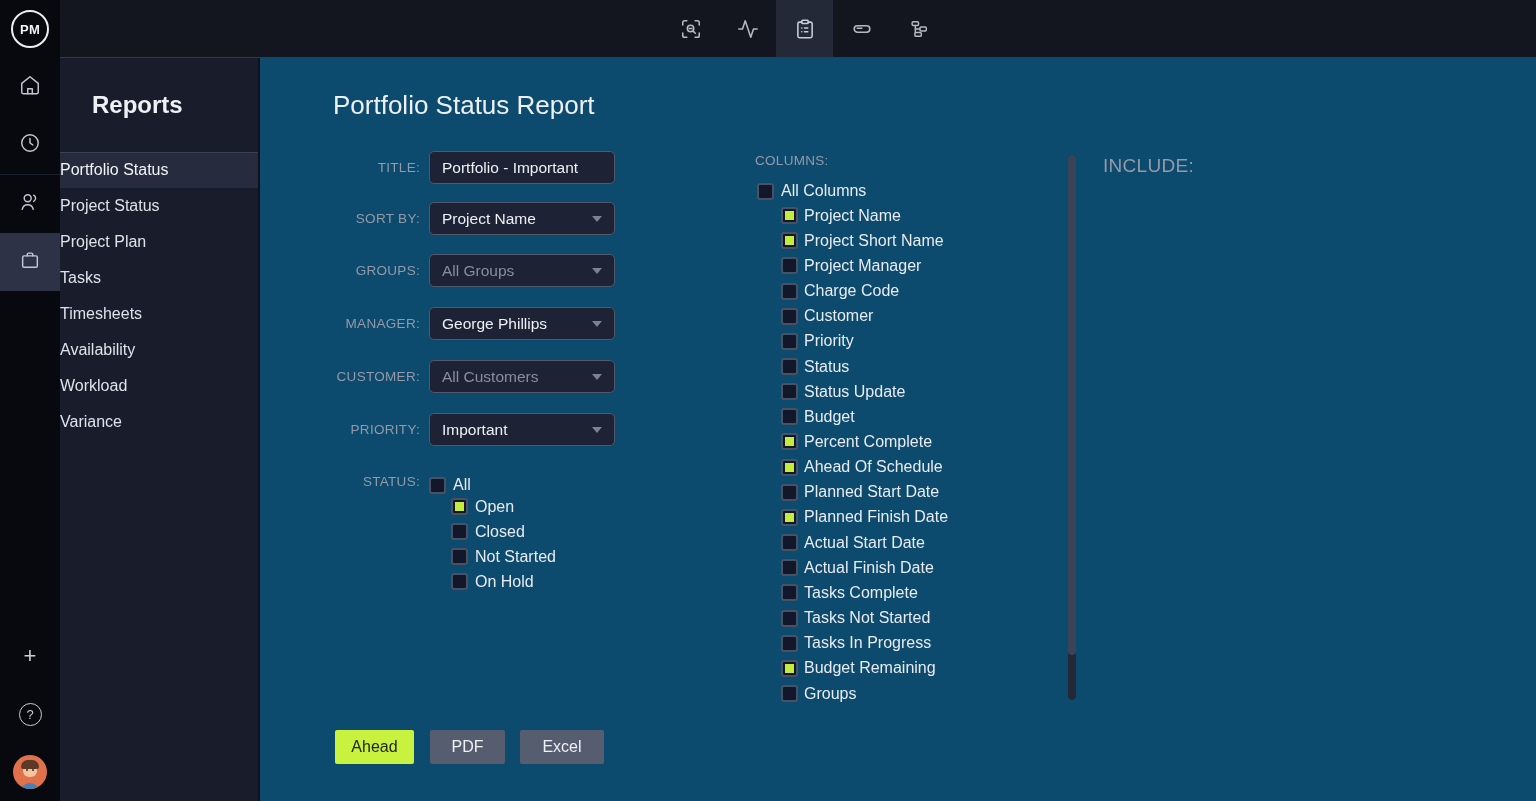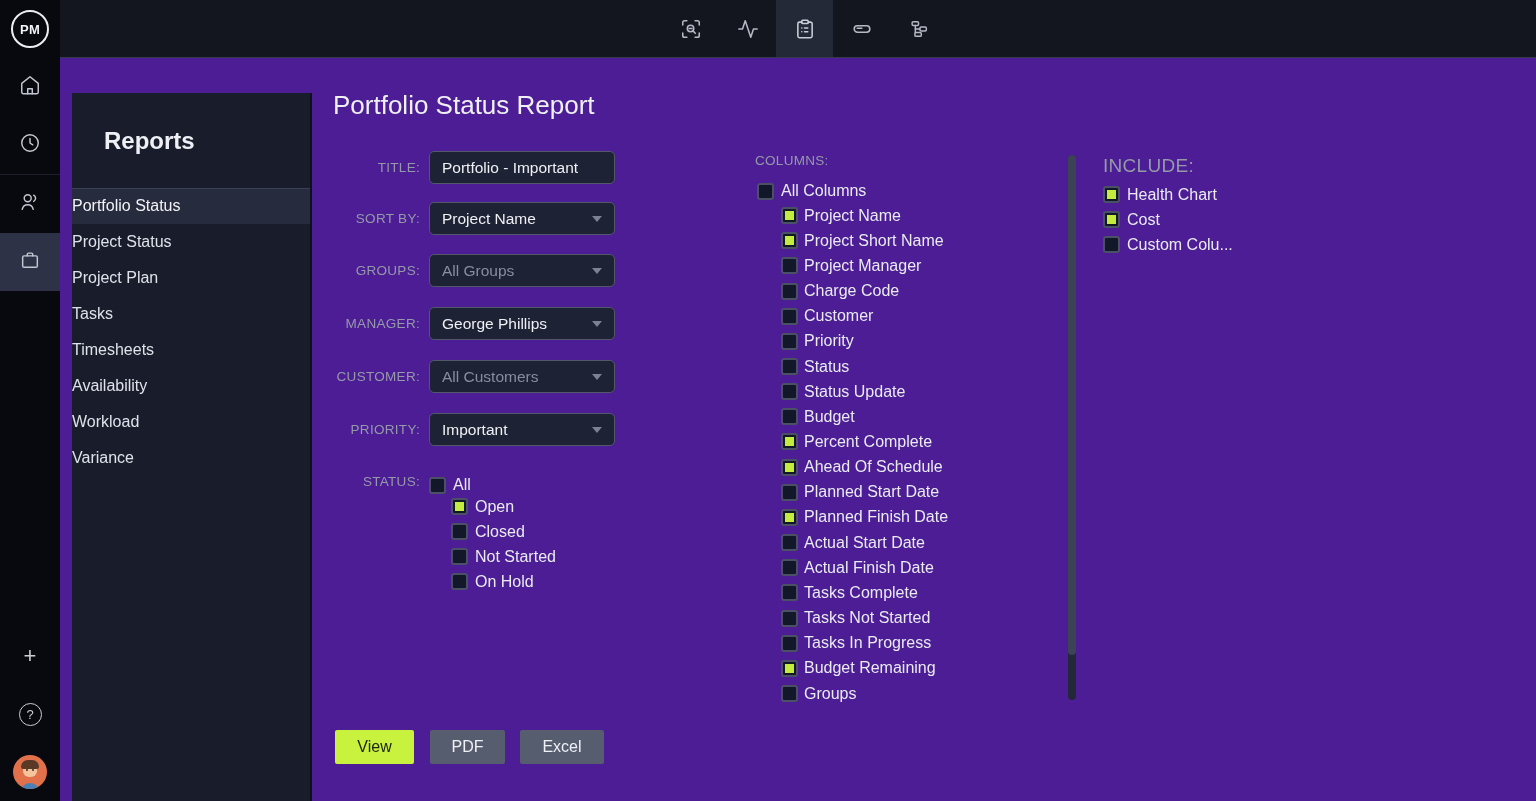--- a/index.html
+++ b/index.html
@@ -1,17 +1,17 @@
 <!DOCTYPE html>
 <html><head>
 <meta charset="utf-8">
 <style>
   html,body{margin:0;padding:0;background:#171b2b;}
   *{box-sizing:border-box;}
-  .app{position:relative;width:1536px;height:801px;background:#4c1d95;overflow:hidden;
+  .app{position:relative;width:1536px;height:801px;background:#0c4a6e;overflow:hidden;
        font-family:"Liberation Sans",sans-serif;color:#e8eaef;}
 
   
   .topbar{position:absolute;left:60px;right:0;top:0;height:57px;background:#13161f;}
   .top-divider{position:absolute;left:0;top:57px;width:100%;height:1px;background:#343a4c;z-index:6;}
   .topbar-icons{position:absolute;left:602px;top:0;height:57px;display:flex;}
   .tab{width:57px;height:57px;display:flex;align-items:center;justify-content:center;color:#b4b9c4;}
   .tab.active{background:#242938;color:#c9cdd6;}
   .tab svg{display:block;}
 
@@ -29,22 +29,22 @@
   .help-circle{width:23px;height:23px;border:1.6px solid #c9cdd6;border-radius:50%;
                display:flex;align-items:center;justify-content:center;font-size:13px;color:#c9cdd6;}
   .avatar{width:34px;height:34px;border-radius:50%;background:#e0714b;position:relative;overflow:hidden;}
   .avatar .hair{position:absolute;left:8px;top:5px;width:18px;height:9px;background:#5a3a27;border-radius:9px 9px 3px 3px;}
   .avatar .face{position:absolute;left:10px;top:9px;width:14px;height:13px;background:#f4c59d;border-radius:45%;}
   .avatar .eye{position:absolute;top:14px;width:2px;height:2px;background:#3a2a20;border-radius:50%;}
   .avatar .eye.l{left:13px}.avatar .eye.r{left:19px}
   .avatar .shirt{position:absolute;left:7px;bottom:-4px;width:20px;height:10px;background:#4b80b4;border-radius:10px 10px 0 0;}
 
   
-  .sidebar{position:absolute;left:72px;top:57px;bottom:0;width:240px;background:#181c2b;
-           border-right:2px solid #0e111d;margin-top:36px;}
+  .sidebar{position:absolute;left:60px;top:57px;bottom:0;width:200px;background:#181c2b;
+           border-right:2px solid #0e111d;}
   .sidebar-title{margin:31px 0 0 32px;font-size:24px;font-weight:600;color:#eef0f4;line-height:34px;}
   .sidebar-list{margin-top:30px;}
   .sidebar-item{height:36px;display:flex;align-items:center;font-size:16px;
                 color:#dfe2e9;cursor:default;}
   .sidebar-item.selected{background:#262b3d;color:#f2f3f6;box-shadow:inset 0 1px 0 #3a4156;}
 
   
   .content{position:absolute;left:300px;top:57px;right:0;bottom:0;}
   .page-title{position:absolute;left:33px;top:31px;font-size:26px;line-height:34px;font-weight:500;color:#eef0f4;}
 
@@ -314,21 +314,21 @@
           <span class="cb"></span>
           <span>Not Started</span>
         </div>
 
         <div class="checkrow">
           <span class="cb"></span>
           <span>On Hold</span>
         </div>
       </div>
 
-    <button class="btn btn-view">View</button>
+    <button class="btn btn-view">Ahead</button>
     <button class="btn btn-gray btn-pdf">PDF</button>
     <button class="btn btn-gray btn-excel">Excel</button>
 
     <div class="col-label">COLUMNS:</div>
     <div class="col-parent checkrow">
       <span class="cb"></span>
       <span>All Columns</span>
     </div>
     <div class="col-options">
 
@@ -431,32 +431,15 @@
           <span class="cb"></span>
           <span>Groups</span>
         </div>
       </div>
 
     <div class="vscroll">
       <div class="thumb"></div>
     </div>
 
     <div class="inc-label">INCLUDE:</div>
-    <div class="inc-options">
-
-        <div class="checkrow">
-          <span class="cb on"></span>
-          <span>Health Chart</span>
-        </div>
-
-        <div class="checkrow">
-          <span class="cb on"></span>
-          <span>Cost</span>
-        </div>
-
-        <div class="checkrow">
-          <span class="cb"></span>
-          <span>Custom Colu...</span>
-        </div>
-      </div>
   </div>
 
 </div>
 
 </body></html>

